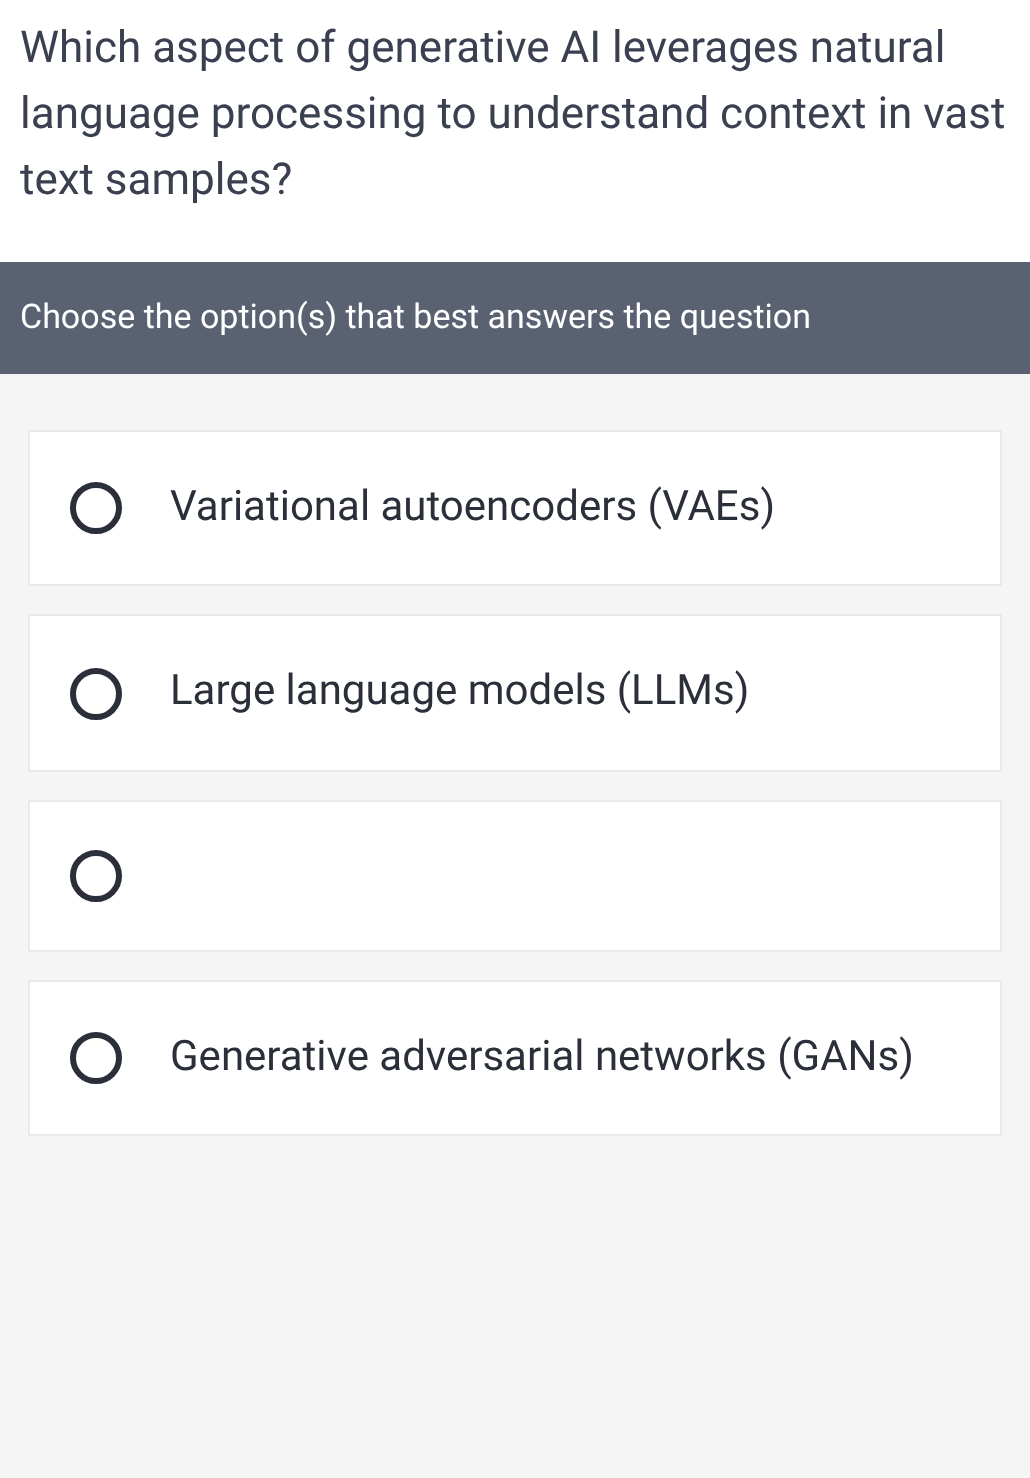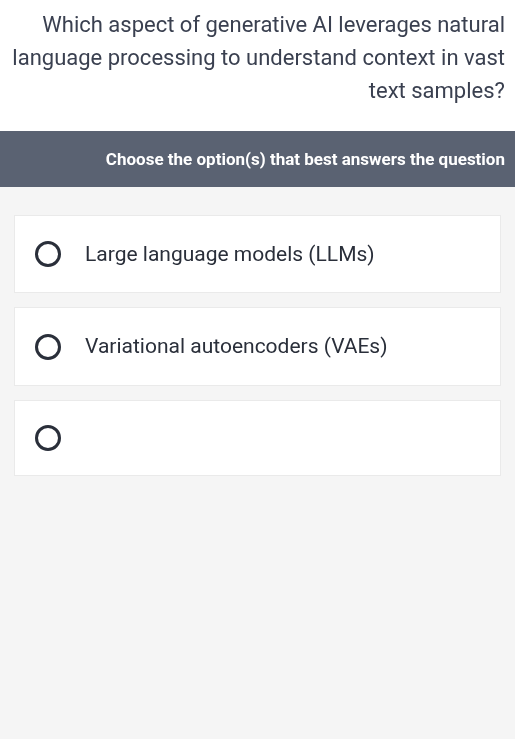--- a/index.html
+++ b/index.html
@@ -1,19 +1,18 @@
 <!DOCTYPE html>
 <html><head>
   <meta charset="utf-8">
   <style>
     * {
       margin: 0;
       padding: 0;
       box-sizing: border-box;
-      text-align: right;
     }
     body {
       width: 515px;
       height: 739px;
       font-family: -apple-system, BlinkMacSystemFont, 'Segoe UI', Roboto, sans-serif;
       background: #f5f5f5;
       overflow: hidden;
     }
     .question-section {
       background: #ffffff;
@@ -25,21 +24,21 @@
       line-height: 1.5;
       font-weight: 400;
     }
     .instruction-bar {
       background: #5a6272;
       padding: 18px 10px;
     }
     .instruction-text {
       color: #ffffff;
       font-size: 17px;
-      font-weight: 700;
+      font-weight: 400;
     }
     .options-container {
       padding: 28px 14px 0 14px;
       background: #f5f5f5;
     }
     .option-item {
       background: #ffffff;
       display: flex;
       align-items: center;
       padding: 24px 20px;
@@ -70,26 +69,30 @@
 </div>
 
 <div class="instruction-bar">
   <p class="instruction-text">Choose the option(s) that best answers the question</p>
 </div>
 
 <div class="options-container">
 
   <div class="option-item">
     <span class="radio-circle"></span>
-    <span class="option-label">Large language models (LLMs)</span>
+    <span class="option-label">Variational autoencoders (VAEs)</span>
   </div>
 
   <div class="option-item">
     <span class="radio-circle"></span>
-    <span class="option-label">Variational autoencoders (VAEs)</span>
+    <span class="option-label">Large language models (LLMs)</span>
   </div>
 
   <div class="option-item">
     <span class="radio-circle"></span>
   </div>
 
+  <div class="option-item">
+    <span class="radio-circle"></span>
+    <span class="option-label">Generative adversarial networks (GANs)</span>
+  </div>
 
 </div>
 
 </body></html>

